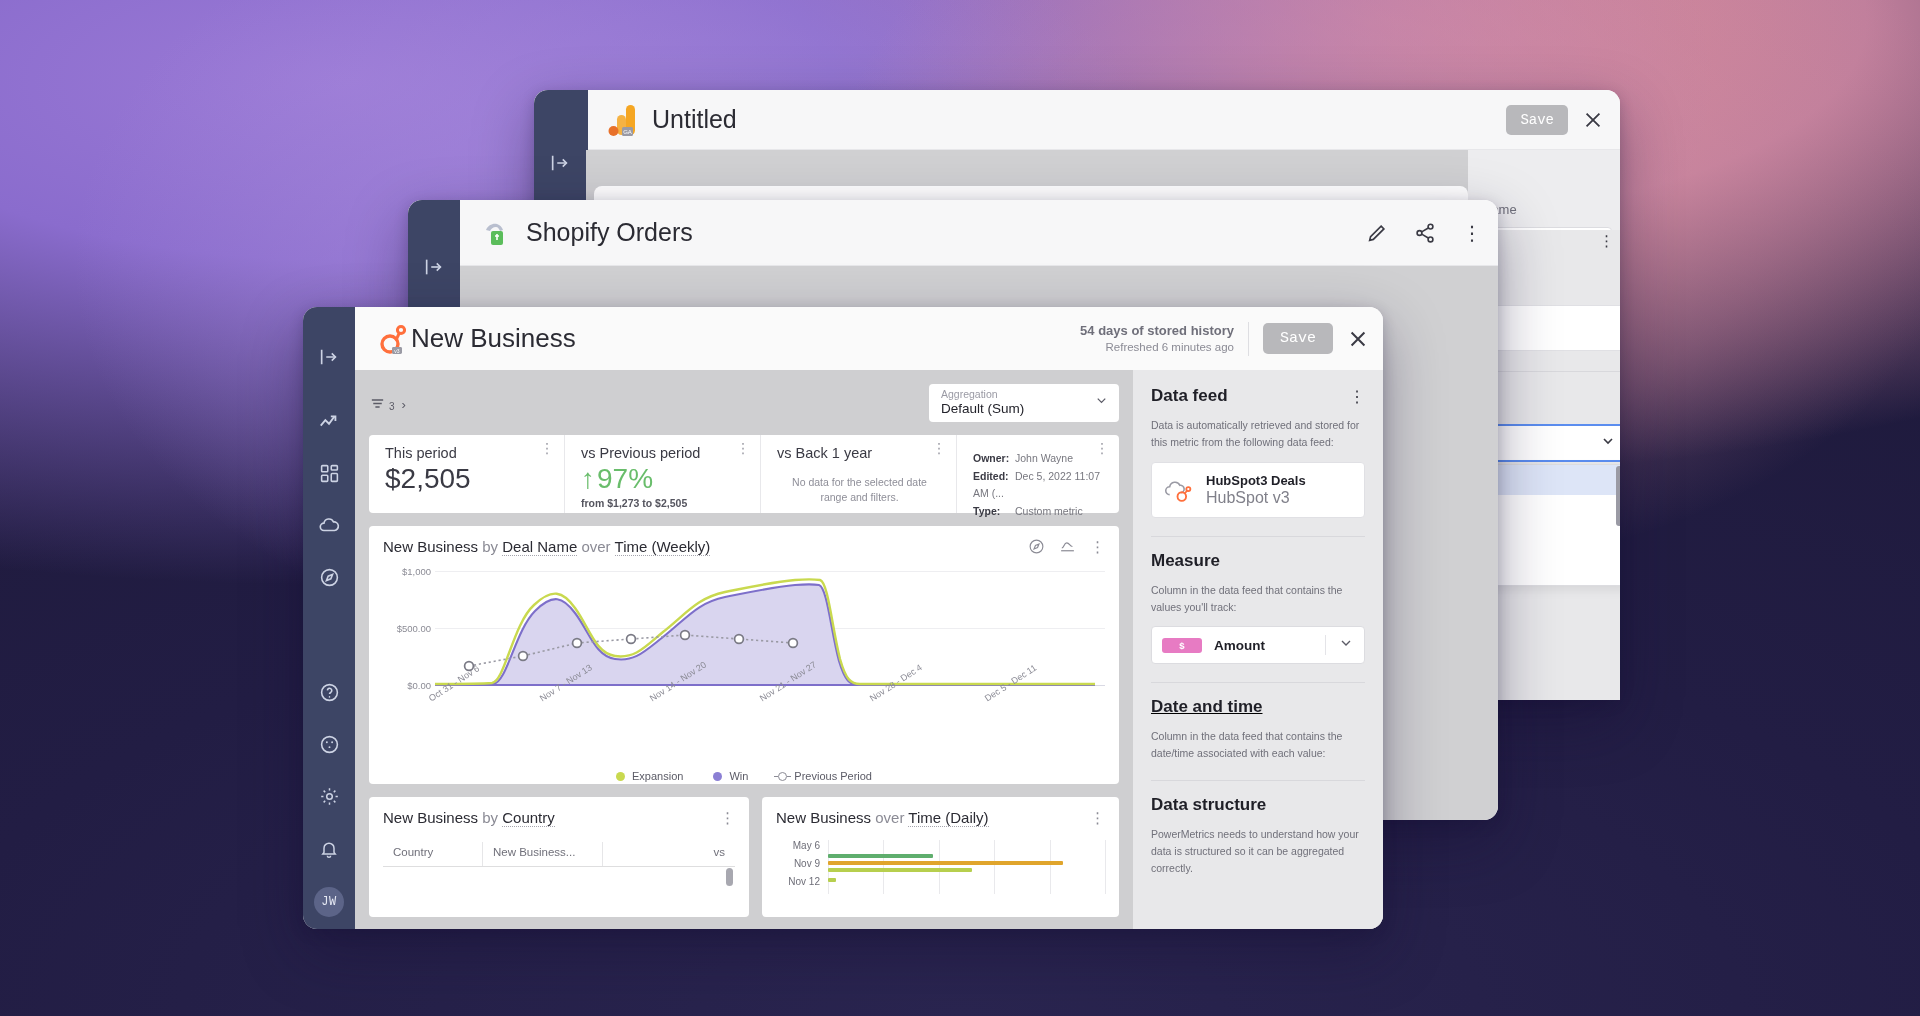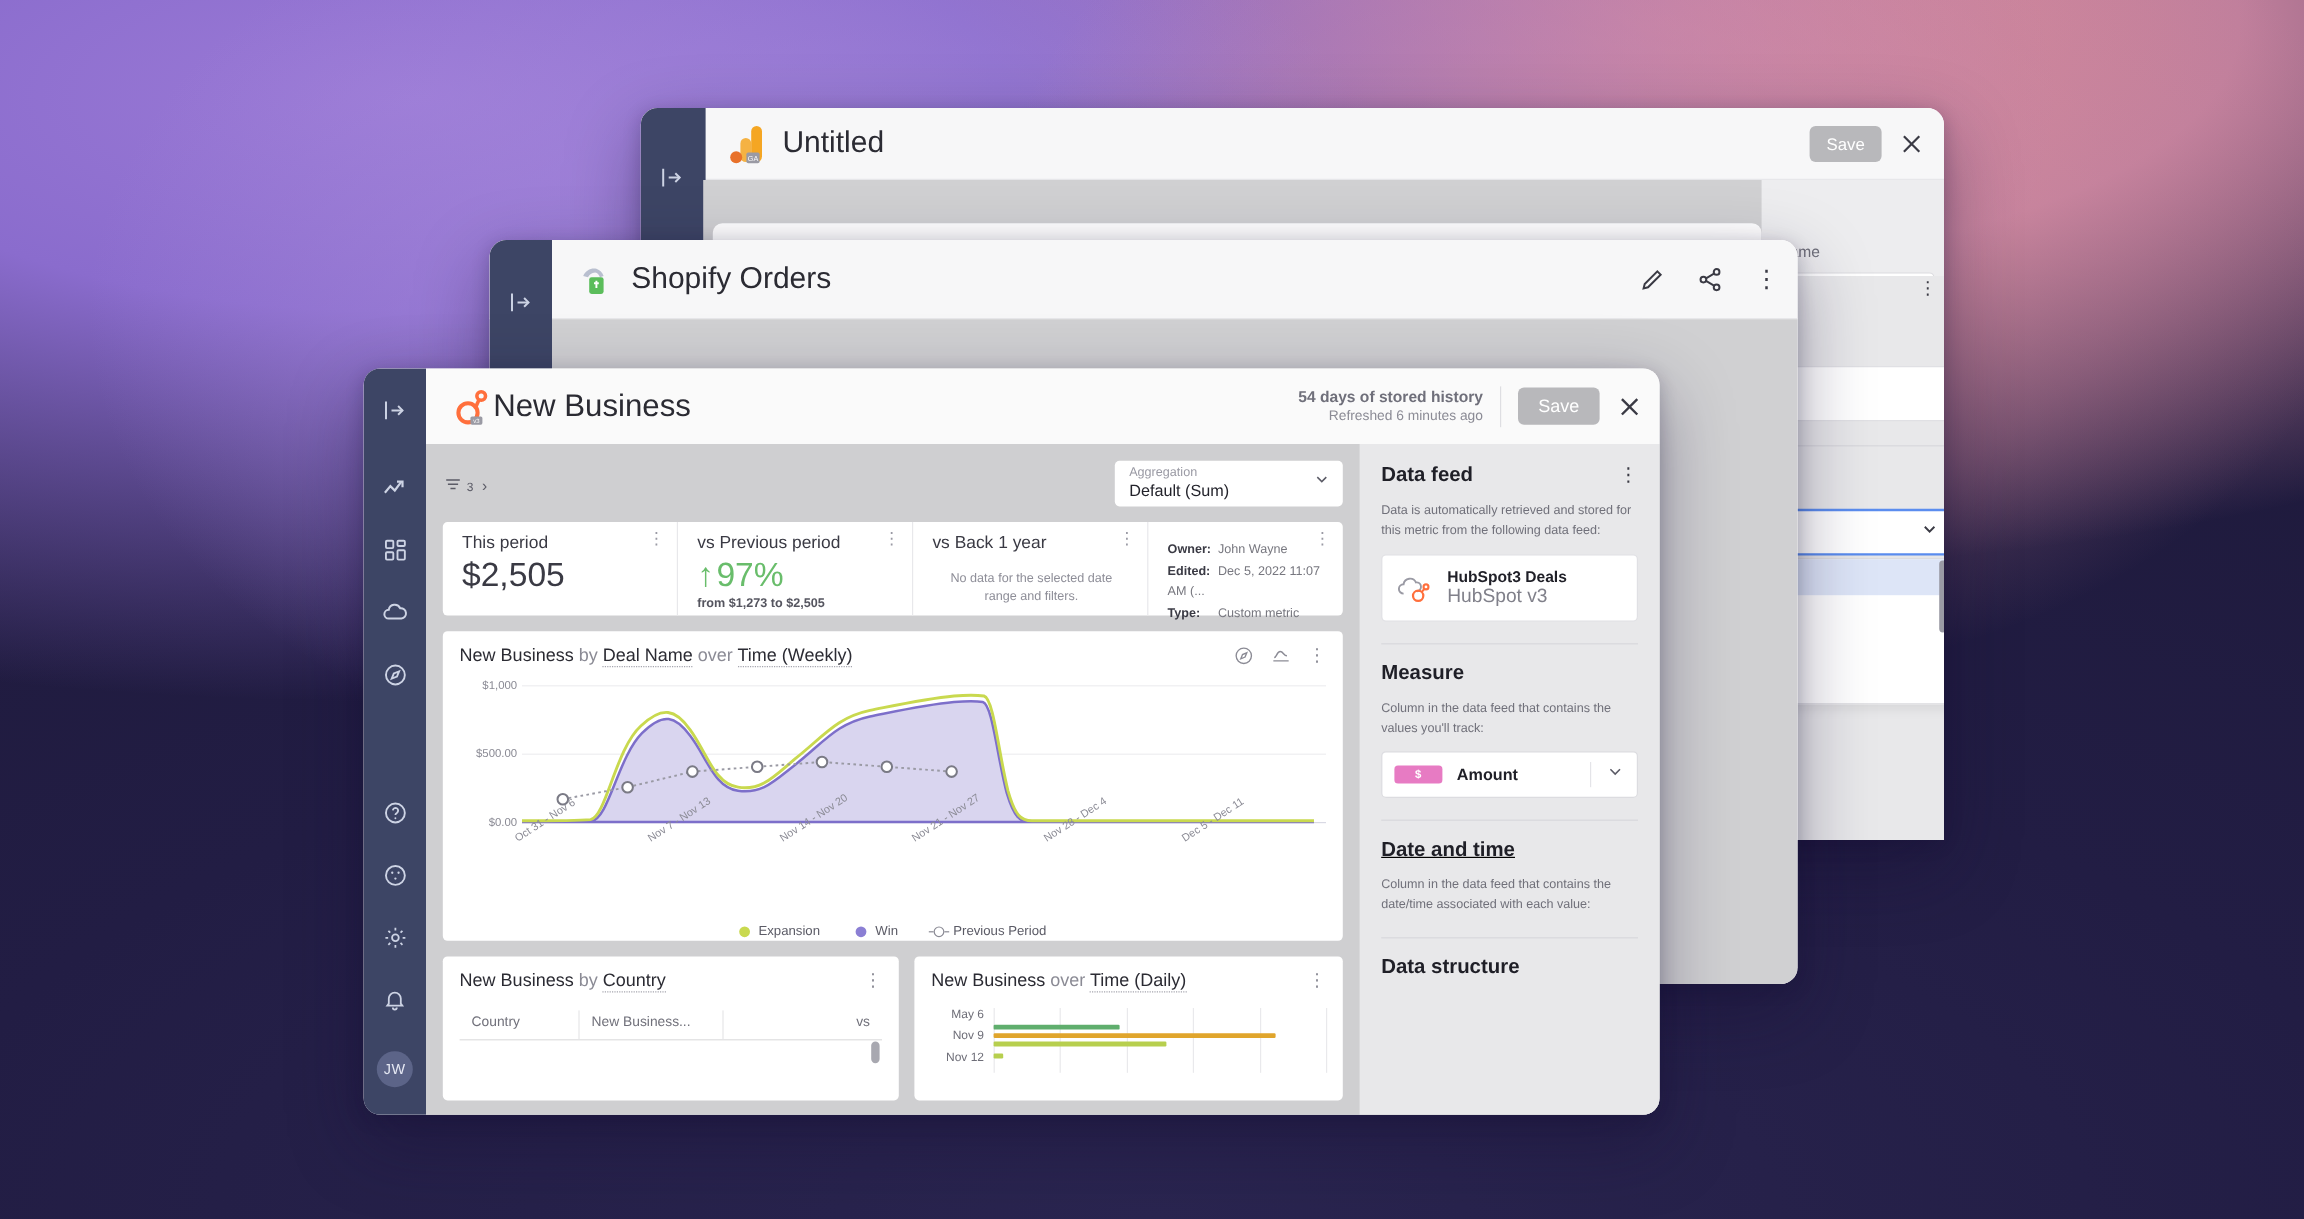--- a/index.html
+++ b/index.html
@@ -43,40 +43,41 @@
     box-shadow: 0 22px 60px rgba(20,12,50,.38), 0 4px 14px rgba(20,12,50,.22);
   }
   .win-rail {
     position: absolute; left: 0; top: 0; bottom: 0;
     width: 52px;
     background: #3d4565;
     color: #cfd5e6;
   }
   .rail-icon {
     width: 51px; height: 52px;
-    display: flex; align-items: center; justify-content: center;
+    display: flex; align-items: flex-end; justify-content: center;
     color: #cdd3e4;
+    font-family: Liberation Mono, monospace;
   }
   .win-topbar {
     height: 60px;
     display: flex; align-items: center;
     background: #f7f7f8;
     border-bottom: 1px solid #e7e7ea;
     padding-left: 20px; padding-right: 16px;
     gap: 14px;
   }
   .win-title {
     font-size: 25px; color: #2b2b33; font-weight: 400;
     white-space: nowrap;
   }
   .win-body { background: #d0d0d2; position: absolute; left: 52px; right: 0; top: 60px; bottom: 0; }
   .save-btn {
     background: #b8b8bb; color: #fff;
     border-radius: 5px; border: none;
-    font-family: Liberation Sans, sans-serif;
+    font-family: Liberation Mono, monospace;
     padding: 7px 14px; font-size: 14px;
   }
   .icon-btn { color: #3a3a44; display:flex; align-items:center; justify-content:center; cursor: pointer; }
 
   
   #win-untitled { left: 534px; top: 90px; width: 1086px; height: 610px; }
   #win-untitled .win-rail { width: 54px; }
   #win-untitled .win-topbar { padding-left: 74px; }
   #untitled-header-right { margin-left: auto; display: flex; align-items: center; gap: 14px; }
   #untitled-white-card {
@@ -756,16 +757,17 @@
       <div class="sp-head" style="margin-top:14px;text-decoration:underline;">
         <span class="sp-title">Date and time</span>
       </div>
       <div class="sp-desc">Column in the data feed that contains the date/time associated with each value:</div>
 
       <div class="sp-sep"></div>
 
       <div class="sp-head" style="margin-top:14px;">
         <span class="sp-title">Data structure</span>
       </div>
+      <div class="sp-desc">PowerMetrics needs to understand how your data is structured so it can be aggregated correctly.</div>
 
     </div>
   </div>
 </div>
 
 </body></html>

